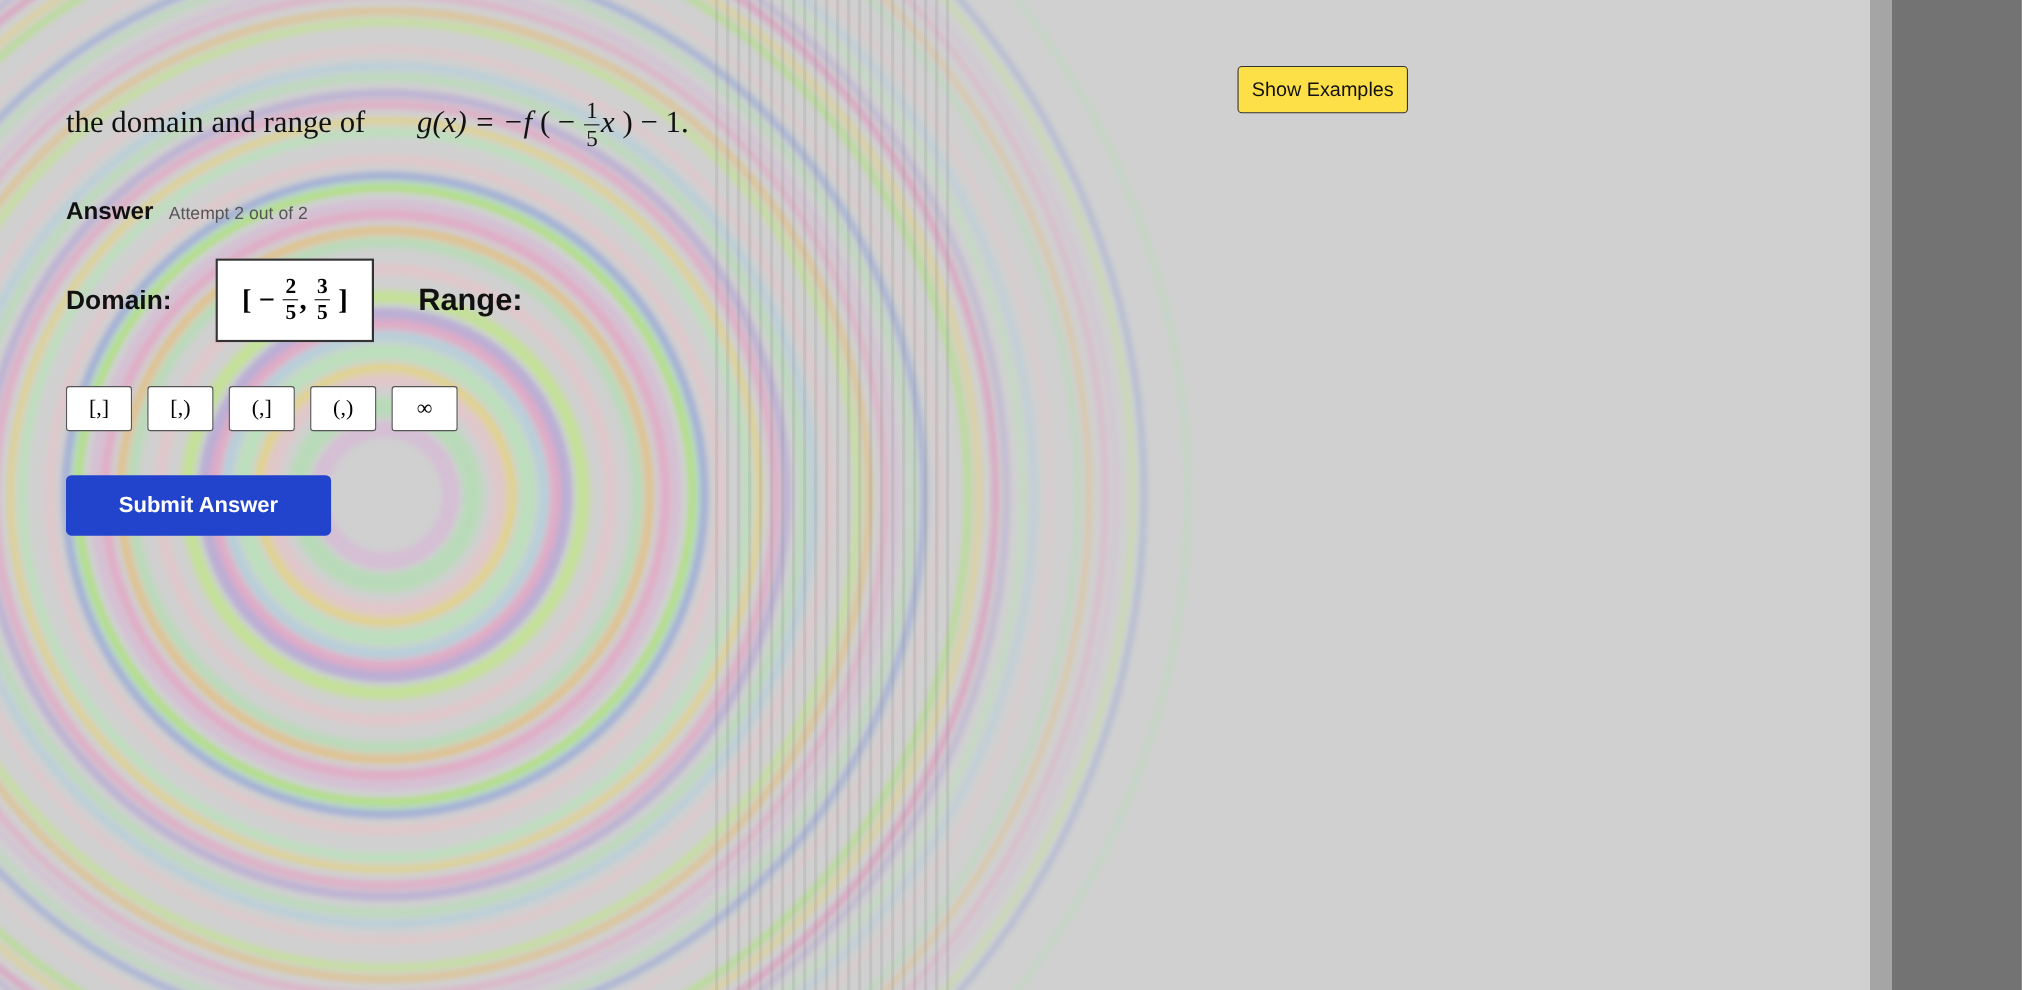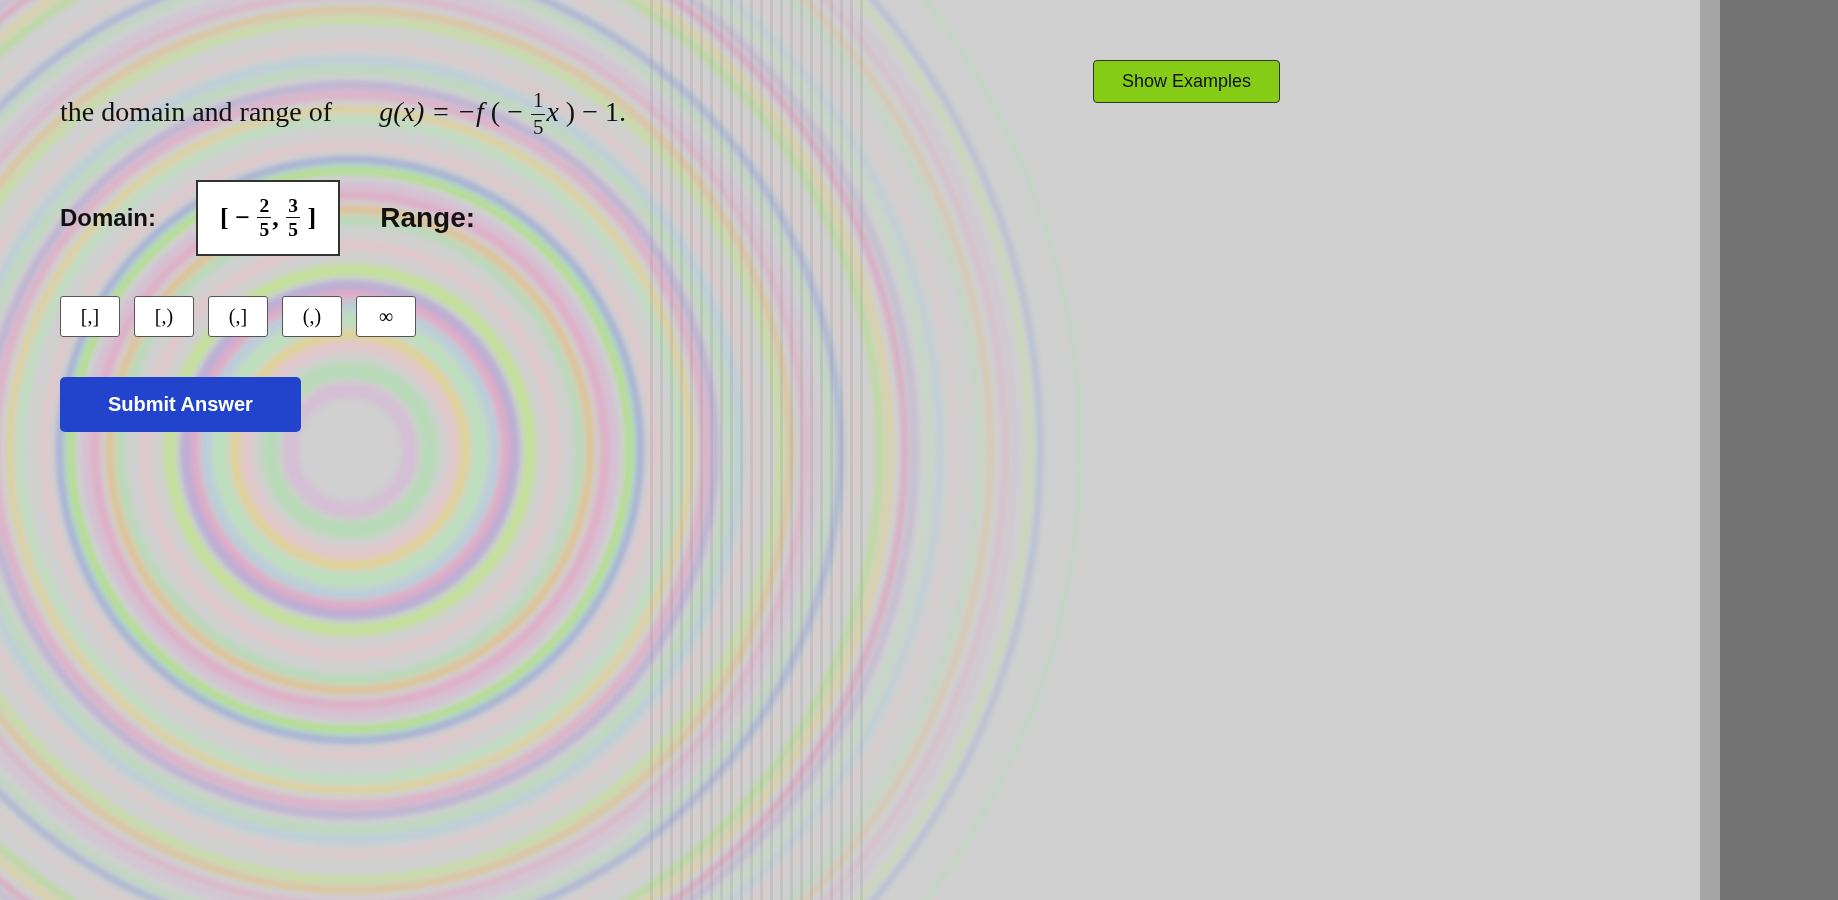--- a/index.html
+++ b/index.html
@@ -39,22 +39,22 @@
     .question-text .math-inline {
       font-style: italic;
       margin-left: 40px;
     }
 
     .show-examples-btn {
       position: absolute;
       top: 60px;
       right: 220px;
       border: 1.5px solid #333;
-      background: #84cc16;
-      padding: 10px 28px;
+      background: #fde047;
+      padding: 10px 12px;
       font-size: 18px;
       font-family: Arial, sans-serif;
       cursor: pointer;
       border-radius: 4px;
       color: #111;
     }
 
     .answer-section {
       margin-top: 10px;
     }
@@ -276,20 +276,24 @@
       − <span class="frac">
           <span class="num">1</span>
           <span class="den">5</span>
         </span><i>x</i>
       <span style="font-size:1em;">)</span>
       − 1.
     </span>
   </div>
 
   <div class="answer-section">
+    <div class="answer-header">
+      <span class="answer-label">Answer</span>
+      <span class="attempt-text">Attempt 2 out of 2</span>
+    </div>
 
     
     <div class="domain-range-row">
 
       <span class="dr-label">
         <strong style="font-style:normal; font-family: Arial, sans-serif; font-size:24px;">Domain:</strong>
       </span>
       <div class="answer-box">
         [&nbsp;−&nbsp;<span class="frac">
             <span class="num">2</span>

